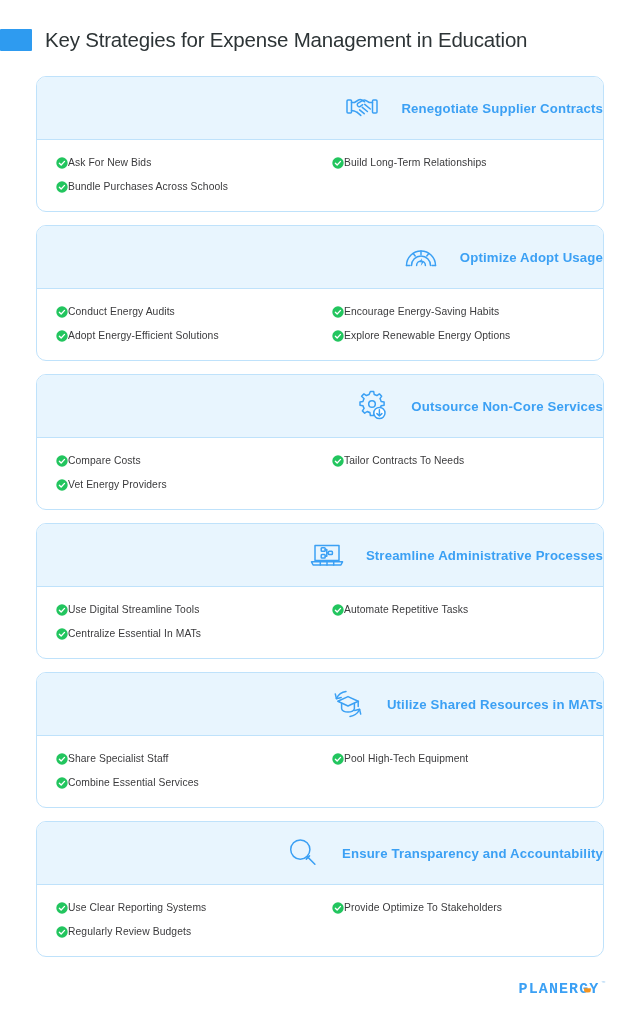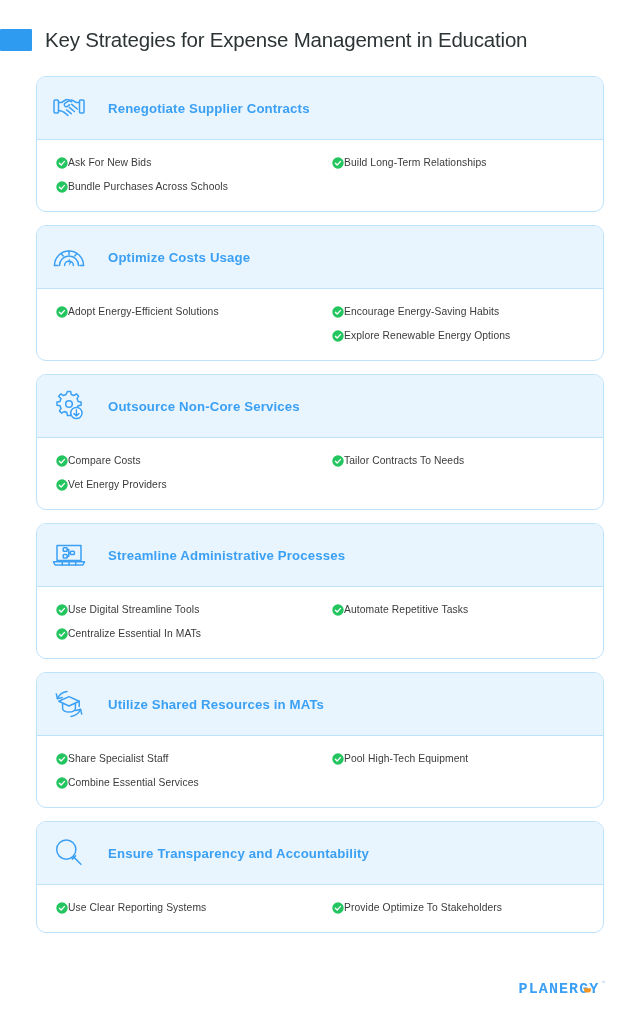--- a/index.html
+++ b/index.html
@@ -32,20 +32,21 @@
     overflow:hidden;
     margin-bottom:13px;
   }
   .card-header {
     background:#e8f5fe;
     border-bottom:1px solid #bfe2fb;
     display:flex;
     align-items:center;
     padding:11px 0 11px 12px;
     min-height:62px;
+    justify-content:flex-end;
   }
   .card-icon {
     width:40px; height:40px;
     flex:0 0 auto;
     display:flex; align-items:center; justify-content:center;
   }
   .card-icon svg { display:block; }
   .card-title {
     margin-left:19px;
     font-size:13.2px;
@@ -161,26 +162,33 @@
             <svg width="38" height="38" viewBox="0 0 38 38" fill="none" stroke="#3ba0f4" stroke-width="1.5" stroke-linecap="round" stroke-linejoin="round">
       <path d="M4.5 27.5a14.5 14.5 0 0 1 29 0"></path>
       <path d="M9.5 27.5a9.5 9.5 0 0 1 19 0"></path>
       <path d="M14.6 27.5a4.4 4.4 0 0 1 8.8 0"></path>
       <path d="M4.5 27.5h3.5M30 27.5h3.5"></path>
       <path d="M19 13v3.4"></path>
       <path d="M11.2 15.6l2 2.3M26.8 15.6l-2 2.3"></path>
       <path d="M19.9 20.2l-2.6 4h2.4l-1 3.9 3.4-4.6h-2.5z" fill="#3ba0f4" stroke="none"></path>
     </svg>
           </div>
-      <div class="card-title">Optimize Costs Usage</div>
-    </div>
-    <div class="card-body">
-
-    <div class="bullet-col col1">
-
+      <div class="card-title">Optimize Adopt Usage</div>
+    </div>
+    <div class="card-body">
+
+    <div class="bullet-col col1">
+
+        <div class="bullet">
+          <svg class="check-icon" viewBox="0 0 20 20">
+    <circle cx="10" cy="10" r="9.5" fill="#22c55e"></circle>
+    <path d="M5.6 10.3l3 3 5.6-6" fill="none" stroke="#ffffff" stroke-width="2.2" stroke-linecap="round" stroke-linejoin="round"></path>
+  </svg>
+          <span class="bullet-label">Conduct Energy Audits</span>
+        </div>
         <div class="bullet">
           <svg class="check-icon" viewBox="0 0 20 20">
     <circle cx="10" cy="10" r="9.5" fill="#22c55e"></circle>
     <path d="M5.6 10.3l3 3 5.6-6" fill="none" stroke="#ffffff" stroke-width="2.2" stroke-linecap="round" stroke-linejoin="round"></path>
   </svg>
           <span class="bullet-label">Adopt Energy-Efficient Solutions</span>
         </div>
     </div>
 
     <div class="bullet-col col2">
@@ -356,20 +364,27 @@
 
     <div class="bullet-col col1">
 
         <div class="bullet">
           <svg class="check-icon" viewBox="0 0 20 20">
     <circle cx="10" cy="10" r="9.5" fill="#22c55e"></circle>
     <path d="M5.6 10.3l3 3 5.6-6" fill="none" stroke="#ffffff" stroke-width="2.2" stroke-linecap="round" stroke-linejoin="round"></path>
   </svg>
           <span class="bullet-label">Use Clear Reporting Systems</span>
         </div>
+        <div class="bullet">
+          <svg class="check-icon" viewBox="0 0 20 20">
+    <circle cx="10" cy="10" r="9.5" fill="#22c55e"></circle>
+    <path d="M5.6 10.3l3 3 5.6-6" fill="none" stroke="#ffffff" stroke-width="2.2" stroke-linecap="round" stroke-linejoin="round"></path>
+  </svg>
+          <span class="bullet-label">Regularly Review Budgets</span>
+        </div>
     </div>
 
     <div class="bullet-col col2">
 
         <div class="bullet">
           <svg class="check-icon" viewBox="0 0 20 20">
     <circle cx="10" cy="10" r="9.5" fill="#22c55e"></circle>
     <path d="M5.6 10.3l3 3 5.6-6" fill="none" stroke="#ffffff" stroke-width="2.2" stroke-linecap="round" stroke-linejoin="round"></path>
   </svg>
           <span class="bullet-label">Provide Optimize To Stakeholders</span>

